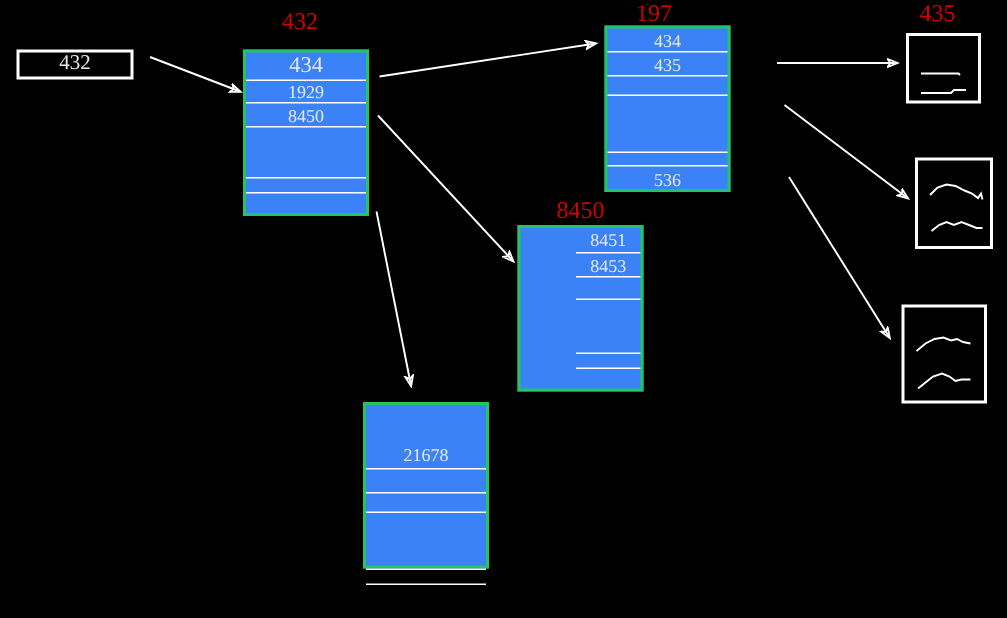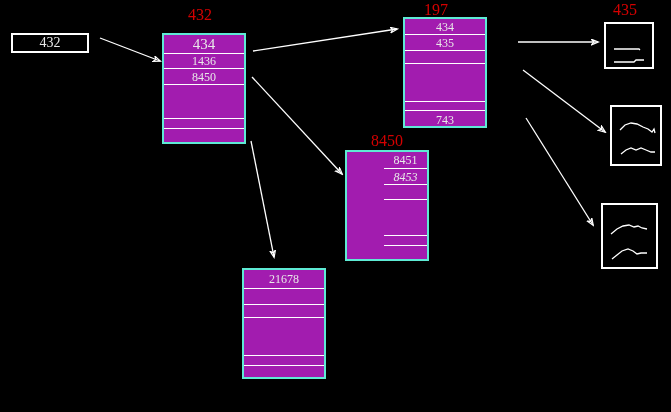--- a/index.html
+++ b/index.html
@@ -10,23 +10,23 @@
   #canvas {
     position: relative;
     width: 671px;
     height: 412px;
     background: #000000;
     overflow: hidden;
     font-family: "Liberation Serif", "DejaVu Serif", serif;
   }
   .tbl {
     position: absolute;
-    border: 2px solid #5eead4;
+    border: 2px solid #22c55e;
     box-sizing: border-box;
-    background: #a21caf;
+    background: #3b82f6;
   }
   .row {
     box-sizing: border-box;
     border-bottom: 1px solid #ffffff;
     color: #e8e8e8;
     text-align: center;
     overflow: hidden;
     white-space: nowrap;
     line-height: 1;
     display: flex;
@@ -98,44 +98,44 @@
 
   <div id="labels-layer">
       <div class="label" style="left: 188px; top: 7px;">432</div>
       <div class="label" style="left: 424px; top: 2px;">197</div>
       <div class="label" style="left: 371px; top: 133px;">8450</div>
       <div class="label" style="left: 613px; top: 2px;">435</div>
     </div>
   <div id="tables-layer">
       <div class="tbl" style="left: 162px; top: 33px; width: 84px; height: 111px;">
         <div class="row" style="height: 19px; font-size: 15px;">434</div>
-        <div class="row" style="height: 15px; font-size: 12px;">1436</div>
+        <div class="row" style="height: 15px; font-size: 12px;">1929</div>
         <div class="row" style="height: 16px; font-size: 12px;">8450</div>
         <div class="row" style="height: 34px; font-size: 12px;"></div>
         <div class="row" style="height: 10px; font-size: 12px;"></div>
         <div class="row last" style="height: 15px; font-size: 12px;"></div>
       </div>
       <div class="tbl" style="left: 403px; top: 17px; width: 84px; height: 111px;">
         <div class="row" style="height: 16px; font-size: 12px;">434</div>
         <div class="row" style="height: 16px; font-size: 12px;">435</div>
         <div class="row" style="height: 13px; font-size: 12px;"></div>
         <div class="row" style="height: 38px; font-size: 12px;"></div>
         <div class="row" style="height: 9px; font-size: 12px;"></div>
-        <div class="row last" style="height: 17px; font-size: 12px;">743</div>
+        <div class="row last" style="height: 17px; font-size: 12px;">536</div>
       </div>
       <div class="tbl" style="left: 345px; top: 150px; width: 84px; height: 111px; padding-left: 37px;">
         <div class="row" style="height: 17px; font-size: 12px;">8451</div>
-        <div class="row" style="height: 16px; font-size: 12px; font-style: italic;">8453</div>
+        <div class="row" style="height: 16px; font-size: 12px;">8453</div>
         <div class="row" style="height: 15px; font-size: 12px;"></div>
         <div class="row" style="height: 36px; font-size: 12px;"></div>
         <div class="row" style="height: 10px; font-size: 12px;"></div>
         <div class="row last" style="height: 15px; font-size: 12px;"></div>
       </div>
       <div class="tbl" style="left: 242px; top: 268px; width: 84px; height: 111px;">
-        <div class="row" style="height: 19px; font-size: 12px;">21678</div>
+        <div class="row" style="height: 19px; font-size: 12px; margin-top: 24px;">21678</div>
         <div class="row" style="height: 16px; font-size: 12px;"></div>
         <div class="row" style="height: 13px; font-size: 12px;"></div>
         <div class="row" style="height: 38px; font-size: 12px;"></div>
         <div class="row" style="height: 10px; font-size: 12px;"></div>
         <div class="row last" style="height: 13px; font-size: 12px;"></div>
       </div>
     </div>
   <div id="docs-layer">
       <div class="docbox" style="left: 604px; top: 22px; width: 50px; height: 47px;">
         <svg width="46" height="43" viewBox="0 0 46 43">

